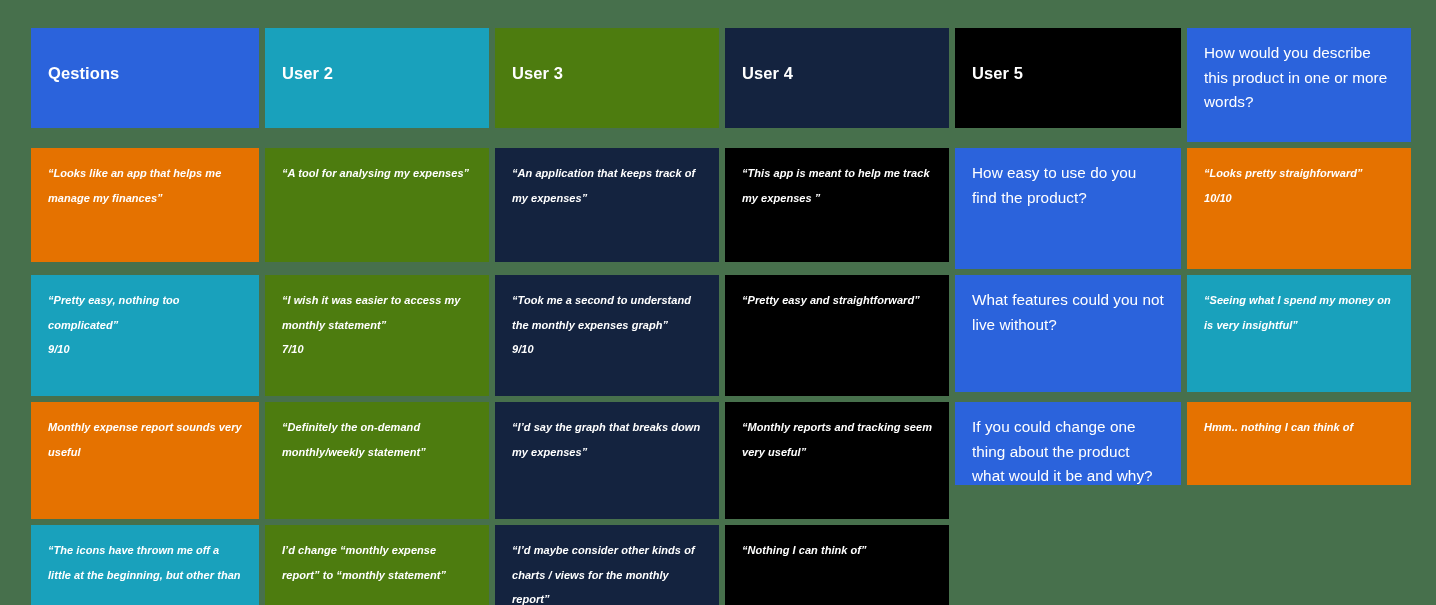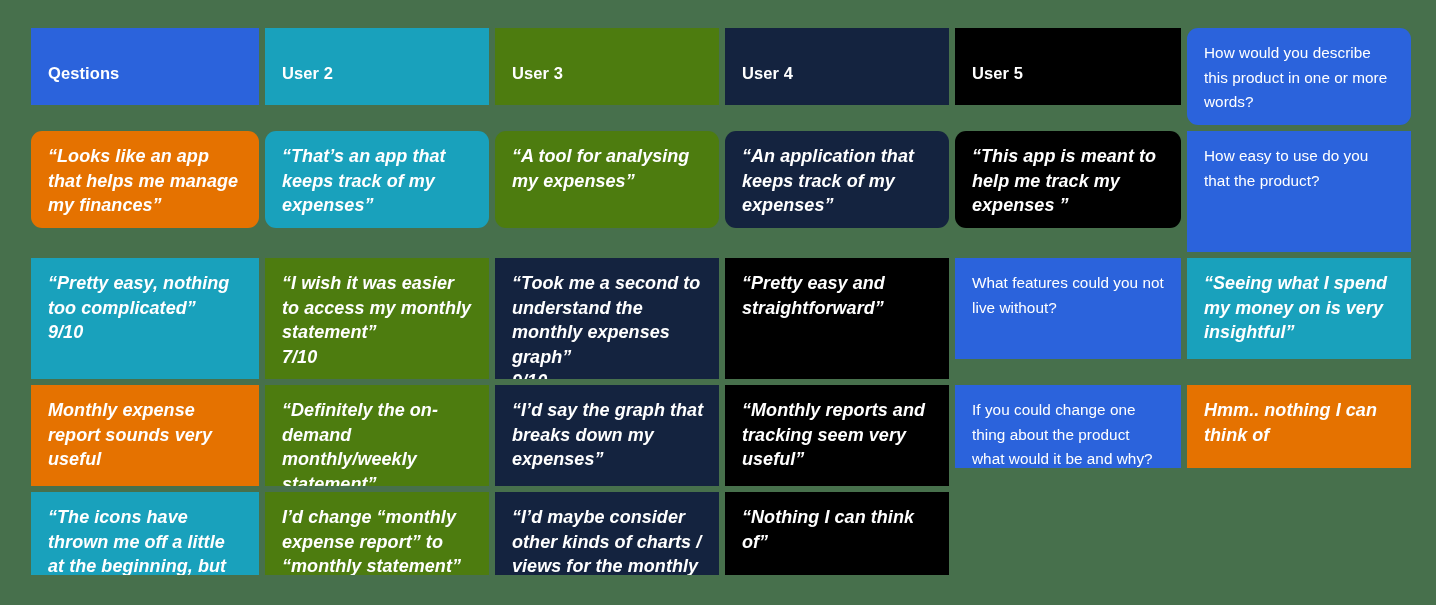--- a/index.html
+++ b/index.html
@@ -25,49 +25,49 @@
     column-gap: 6px;
     row-gap: 6px;
   }
   .cell {
     box-sizing: border-box;
     overflow: hidden;
     color: #FFFFFF;
   }
   
   .cell.header {
-    height: 77px;
+    height: 100px;
     padding: 36px 0 0 17px;
     font-size: 16.5px;
     font-weight: bold;
     line-height: 1.2;
     letter-spacing: 0.1px;
   }
   
   .cell.question {
     padding: 13px 16px 10px 17px;
     font-size: 15.3px;
     font-weight: normal;
     line-height: 24.5px;
     letter-spacing: 0.05px;
   }
   
   .cell.answer {
     padding: 13px 14px 10px 17px;
-    font-size: 18px;
+    font-size: 11px;
     font-style: italic;
     font-weight: bold;
     line-height: 24.5px;
     letter-spacing: 0.05px;
   }
   .cell b, .cell strong { font-weight: 900; }
 
-  .r1 { height: 97px; border-radius: 11px; }
+  .r1 { height: 114px; }
   .r2 { height: 121px; }
-  .r3 { height: 101px; }
+  .r3 { height: 117px; }
   .r4 { height: 83px; }
 
   
   .col-q  { background: #2B63DC; }
   .col-u1 { background: #E57200; }
   .col-u2 { background: #19A1BC; }
   .col-u3 { background: #4d7c0f; }
   .col-u4 { background: #14233F; }
   .col-u5 { background: #000000; }
 
@@ -79,26 +79,26 @@
 <div class="board">
 
   <div class="cell header col-q"><span>Qestions</span></div>
   <div class="cell header col-u2"><span>User 2</span></div>
   <div class="cell header col-u3"><span>User 3</span></div>
   <div class="cell header col-u4"><span>User 4</span></div>
   <div class="cell header col-u5"><span>User 5</span></div>
 
   <div class="cell question col-q r1"><span>How would you describe this product in one or more words?</span></div>
   <div class="cell answer col-u1 r1"><span>“Looks like an app that helps me manage my finances”</span></div>
-  <div class="cell answer col-u2 r1"><span>“That’s an app that keeps track of my </span><b>expenses</b><span>”</span></div>
   <div class="cell answer col-u3 r1"><span>“A tool for analysing my </span><b>expenses</b><span>”</span></div>
   <div class="cell answer col-u4 r1"><span>“An application that keeps track of my </span><b>expenses</b><span>”</span></div>
   <div class="cell answer col-u5 r1"><span>“This app is meant to help me track my expenses ”</span></div>
 
-  <div class="cell question col-q r2"><span>How easy to use do you that the product?</span></div>
+  <div class="cell question col-q r2"><span>How easy to use do you find the product?</span></div>
+  <div class="cell answer col-u1 r2"><span>“Looks pretty straighforward”</span><span class="score">10/10</span></div>
   <div class="cell answer col-u2 r2"><span>“Pretty easy, nothing too complicated”</span><span class="score">9/10</span></div>
   <div class="cell answer col-u3 r2"><span>“I wish it was easier to access my monthly statement”</span><span class="score">7/10</span></div>
   <div class="cell answer col-u4 r2"><span>“Took me a second to understand the monthly expenses graph”</span><span class="score">9/10</span></div>
   <div class="cell answer col-u5 r2"><span>“Pretty easy and straightforward”</span></div>
 
   <div class="cell question col-q r3"><span>What features could you not live without?</span></div>
   <div class="cell answer col-u2 r3"><span>“Seeing what I spend my money on is very insightful”</span></div>
   <div class="cell answer col-u1 r3"><span>Monthly expense report sounds very useful</span></div>
   <div class="cell answer col-u3 r3"><span>“Definitely the on-demand monthly/weekly statement”</span></div>
   <div class="cell answer col-u4 r3"><span>“I’d say the graph that breaks down my expenses”</span></div>

